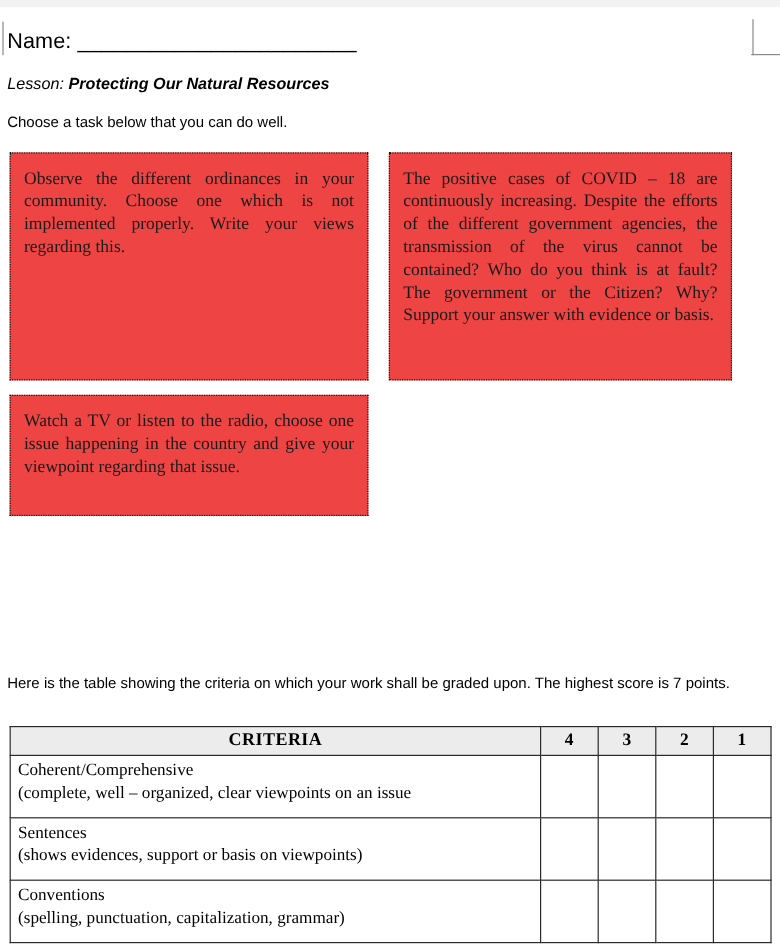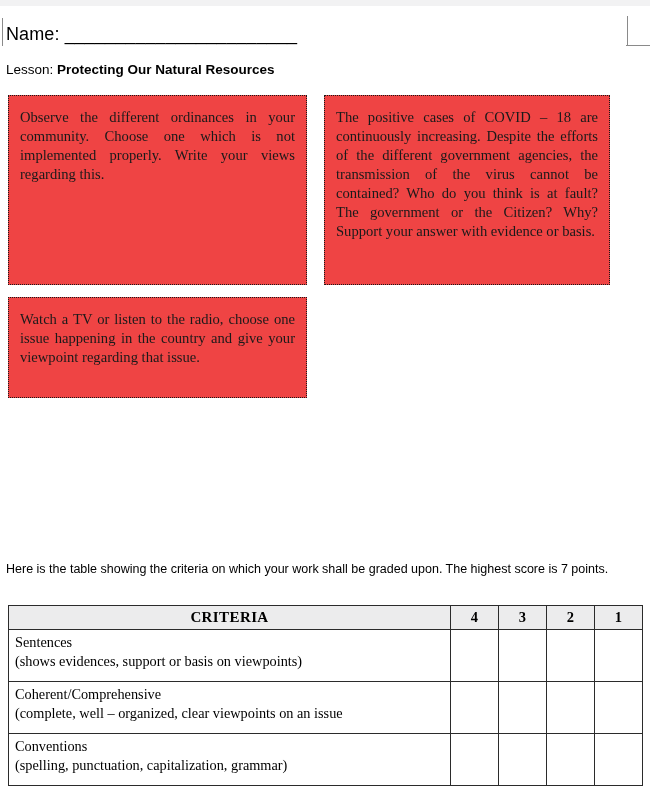--- a/index.html
+++ b/index.html
@@ -45,20 +45,21 @@
   .header .ln3 { font-size: 15.5px; font-weight: bold; margin-top: 1px; }
 
   .name-line {
     margin: 24px 0 0 6px;
     font-size: 18px;
     letter-spacing: .1px;
   }
   .lesson-line {
     margin: 17px 0 0 6px;
     font-size: 13.5px;
+    font-style: italic;
   }
   .lesson-line .lesson-value { font-weight: bold; }
 
   .choose-line {
     margin: 18px 0 0 6px;
     font-size: 12.5px;
   }
 
   .boxes { position: relative; margin-top: 18px; height: 0; }
 
@@ -132,20 +133,21 @@
 <div class="mark-tr-v"></div>
 <div class="mark-tr-h"></div>
 
 <div class="page">
 
 
   <div class="name-line"><span>Name:</span> <span>_______________________</span></div>
 
   <div class="lesson-line"><span>Lesson:</span> <span class="lesson-value">Protecting Our Natural Resources</span></div>
 
+  <div class="choose-line">Choose a task below that you can do well.</div>
 
   <div class="boxes">
     <div class="task-box" id="box1">
       <span class="inner">Observe the different ordinances in your community. Choose one which is not implemented properly. Write your views regarding this.</span>
     </div>
     <div class="task-box" id="box2">
       <span class="inner">The positive cases of COVID – 18 are continuously increasing. Despite the efforts of the different government agencies, the transmission of the virus cannot be contained? Who do you think is at fault? The government or the Citizen? Why? Support your answer with evidence or basis.</span>
     </div>
     <div class="task-box" id="box3">
       <span class="inner">Watch a TV or listen to the radio, choose one issue happening in the country and give your viewpoint regarding that issue.</span>
@@ -167,32 +169,32 @@
         <th>CRITERIA</th>
         <th class="score-head">4</th>
         <th class="score-head">3</th>
         <th class="score-head">2</th>
         <th class="score-head">1</th>
       </tr>
     </thead>
     <tbody>
       <tr>
         <td class="crit-cell">
+          <span class="crit-title">Coherent/Comprehensive</span>
+          <span class="crit-sub">(complete, well – organized, clear viewpoints on an issue</span>
+        </td>
+        <td class="score-cell"></td>
+        <td class="score-cell"></td>
+        <td class="score-cell"></td>
+        <td class="score-cell"></td>
+      </tr>
+      <tr>
+        <td class="crit-cell">
           <span class="crit-title">Sentences</span>
           <span class="crit-sub">(shows evidences, support or basis on viewpoints)</span>
-        </td>
-        <td class="score-cell"></td>
-        <td class="score-cell"></td>
-        <td class="score-cell"></td>
-        <td class="score-cell"></td>
-      </tr>
-      <tr>
-        <td class="crit-cell">
-          <span class="crit-title">Coherent/Comprehensive</span>
-          <span class="crit-sub">(complete, well – organized, clear viewpoints on an issue</span>
         </td>
         <td class="score-cell"></td>
         <td class="score-cell"></td>
         <td class="score-cell"></td>
         <td class="score-cell"></td>
       </tr>
       <tr>
         <td class="crit-cell">
           <span class="crit-title">Conventions</span>
           <span class="crit-sub">(spelling, punctuation, capitalization, grammar)</span>

